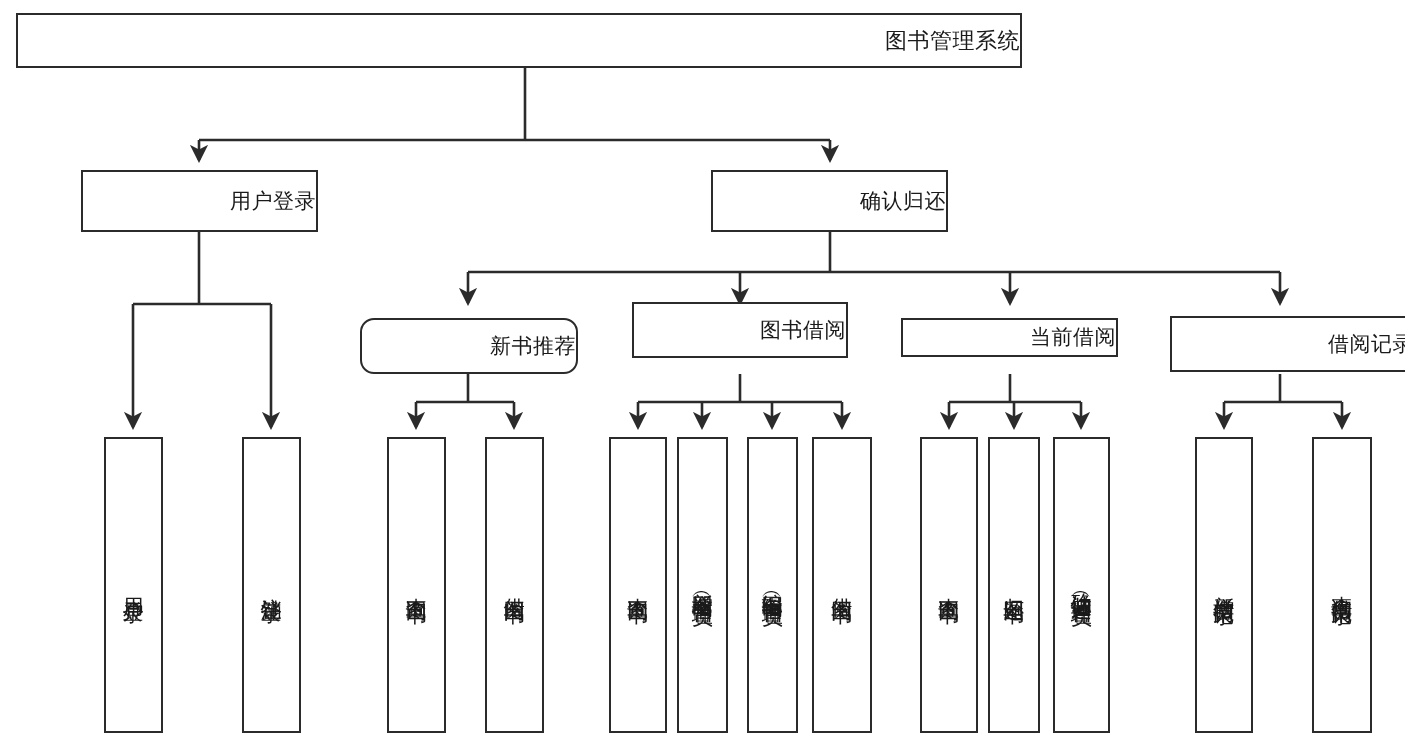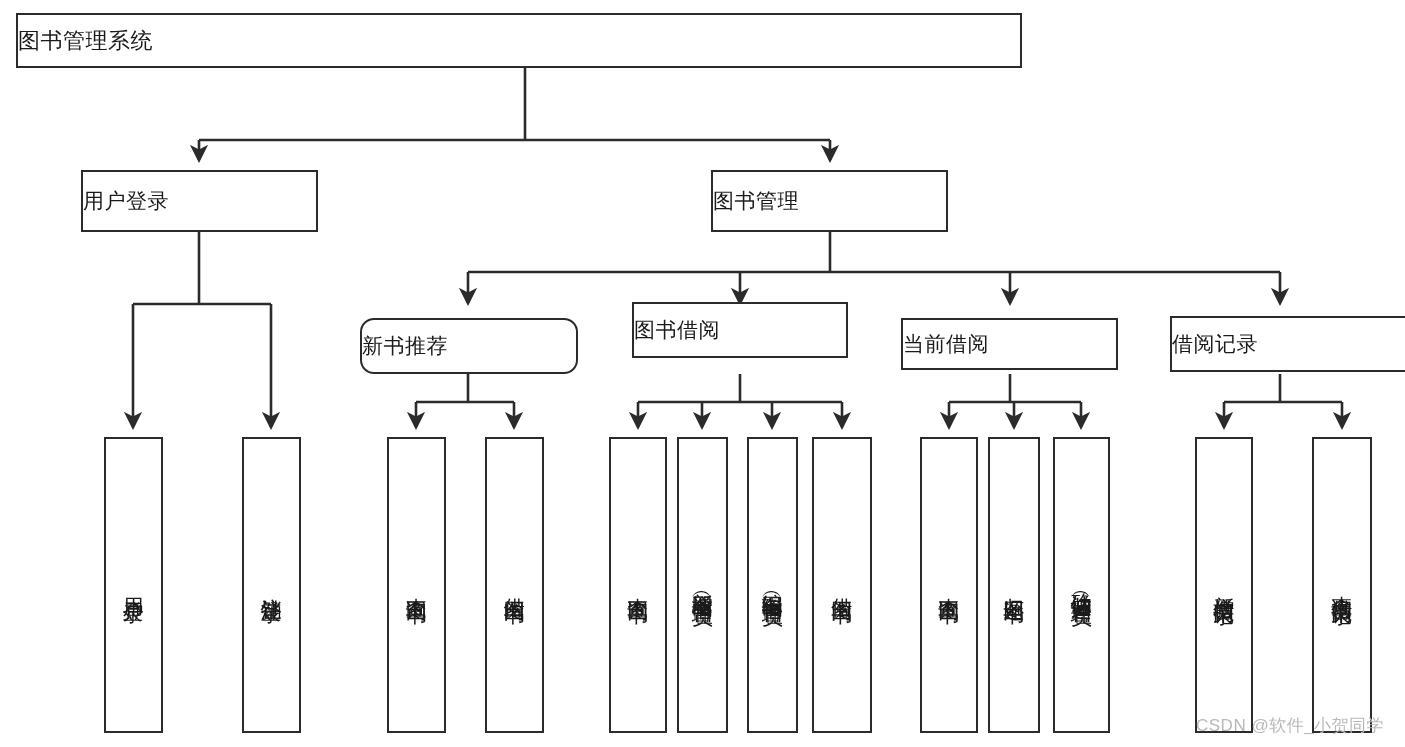--- a/index.html
+++ b/index.html
@@ -27,21 +27,21 @@
     height: 747px;
     pointer-events: none;
   }
   .node {
     position: absolute;
     box-sizing: border-box;
     background: #ffffff;
     border: 2px solid #2b2b2b;
     display: flex;
     align-items: center;
-    justify-content: flex-start;
+    justify-content: flex-end;
     color: #1a1a1a;
   }
   .node .label {
     font-size: 21px;
     line-height: 1.15;
     letter-spacing: 0.5px;
     white-space: nowrap;
   }
   .node.leaf {
     align-items: center;
@@ -121,30 +121,30 @@
   </svg>
 
   <div class="node root" style="left:16px; top:13px; width:1006px; height:55px;">
     <span class="label">图书管理系统</span>
   </div>
 
   <div class="node" style="left:81px; top:170px; width:237px; height:62px;">
     <span class="label">用户登录</span>
   </div>
   <div class="node" style="left:711px; top:170px; width:237px; height:62px;">
-    <span class="label">图书管理</span>
+    <span class="label">确认归还</span>
   </div>
 
   <div class="node" style="left:360px; top:318px; width:218px; height:56px;border-radius:14px;">
     <span class="label">新书推荐</span>
   </div>
   <div class="node" style="left:632px; top:302px; width:216px; height:56px;">
     <span class="label">图书借阅</span>
   </div>
-  <div class="node" style="left:901px; top:318px; width:217px; height:52px;">
+  <div class="node" style="left:901px; top:318px; width:217px; height:39px;">
     <span class="label">当前借阅</span>
   </div>
   <div class="node" style="left:1170px; top:316px; width:246px; height:56px;">
     <span class="label">借阅记录</span>
   </div>
 
   <div class="node leaf" style="left:104px; top:437px; width:59px; height:296px;">
     <span class="label">用户登录</span>
   </div>
   <div class="node leaf" style="left:242px; top:437px; width:59px; height:296px;">
@@ -181,15 +181,14 @@
     <span class="label">确认归还（管理员）</span>
   </div>
 
   <div class="node leaf" style="left:1195px; top:437px; width:58px; height:296px;">
     <span class="label">新增借阅记录</span>
   </div>
   <div class="node leaf" style="left:1312px; top:437px; width:60px; height:296px;">
     <span class="label">查询借阅记录</span>
   </div>
 
-  <div class="watermark" style="left:1196px; top:714px;">CSDN @软件_小贺同学</div>
 
 </div>
 
 </body></html>

